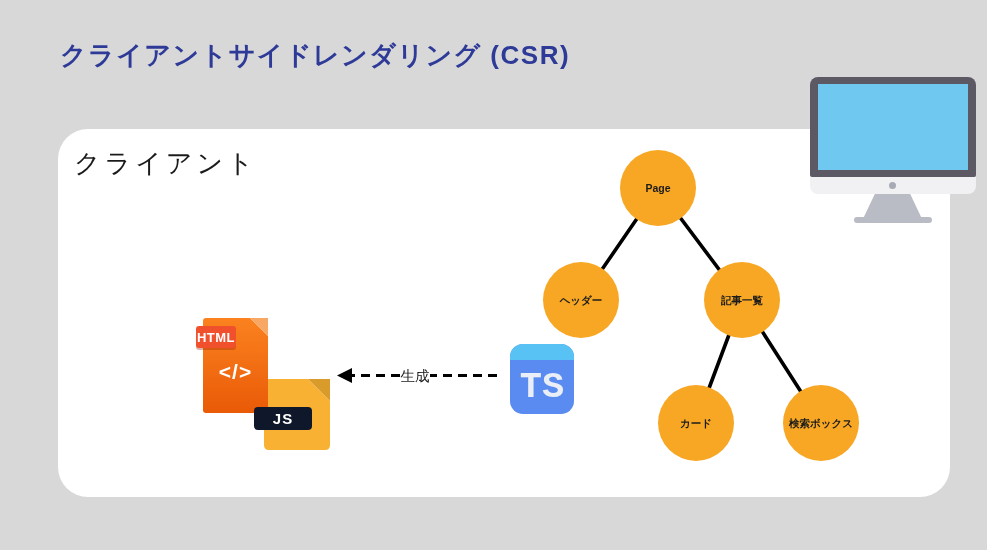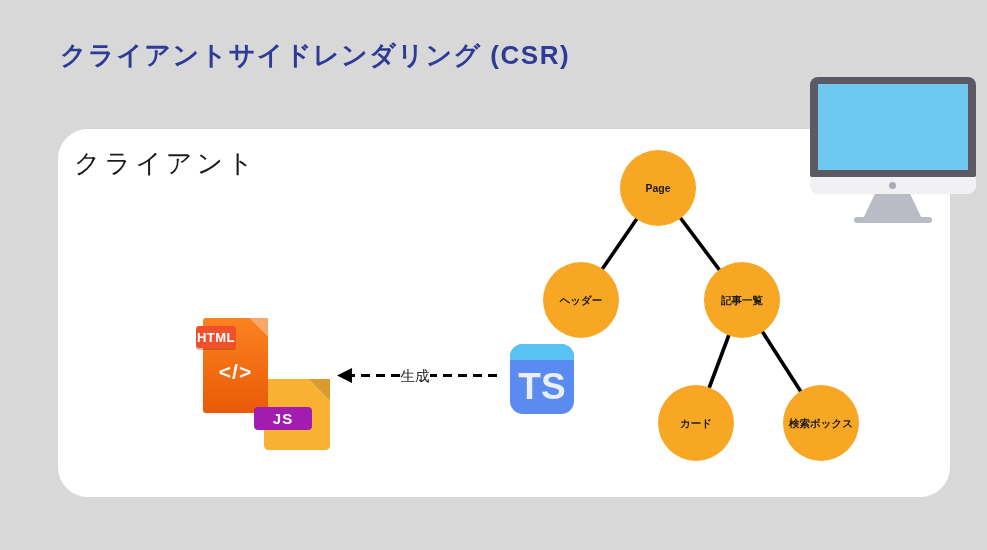--- a/index.html
+++ b/index.html
@@ -68,21 +68,21 @@
 
   
   .ts-icon {
     left:510px; top:344px; width:64px; height:70px;
     background:#5A8BF0; border-radius:13px; overflow:hidden;
   }
   .ts-top { width:100%; height:16px; background:#59C2F5; }
   .ts-text {
     width:100%; height:54px;
     display:flex; align-items:center; justify-content:center;
-    font-family:Liberation Sans, sans-serif;
+    font-family:Liberation Mono, monospace;
     font-size:37px; font-weight:bold; color:#E9EEF7; letter-spacing:0px;
   }
 
   
   .html-file-svg { left:203px; top:318px; }
   .js-file-svg   { left:264px; top:379px; }
   .code-glyph {
     left:203px; top:360px; width:65px;
     text-align:center; font-size:21px; font-weight:bold; color:#FFFFFF;
     letter-spacing:1px;
@@ -90,21 +90,21 @@
   .html-badge {
     left:190px; top:326px; width:40px; height:22px;
     background:#F0502C; border-radius:3px;
     display:flex; align-items:center; justify-content:center;
     color:#fff; font-size:13px; font-weight:bold; letter-spacing:0.5px;
     box-shadow:0 2px 0 rgba(160,40,10,0.35);
     margin-left:6px;
   }
   .js-badge {
     left:254px; top:407px; width:58px; height:23px;
-    background:#a21caf; border-radius:4px;
+    background:#0f172a; border-radius:4px;
     display:flex; align-items:center; justify-content:center;
     color:#fff; font-size:15px; font-weight:bold; letter-spacing:1px;
   }
 </style>
 </head>
 <body>
 
 <div class="abs page-title">クライアントサイドレンダリング (CSR)</div>
 
 <div class="abs client-box"></div>

